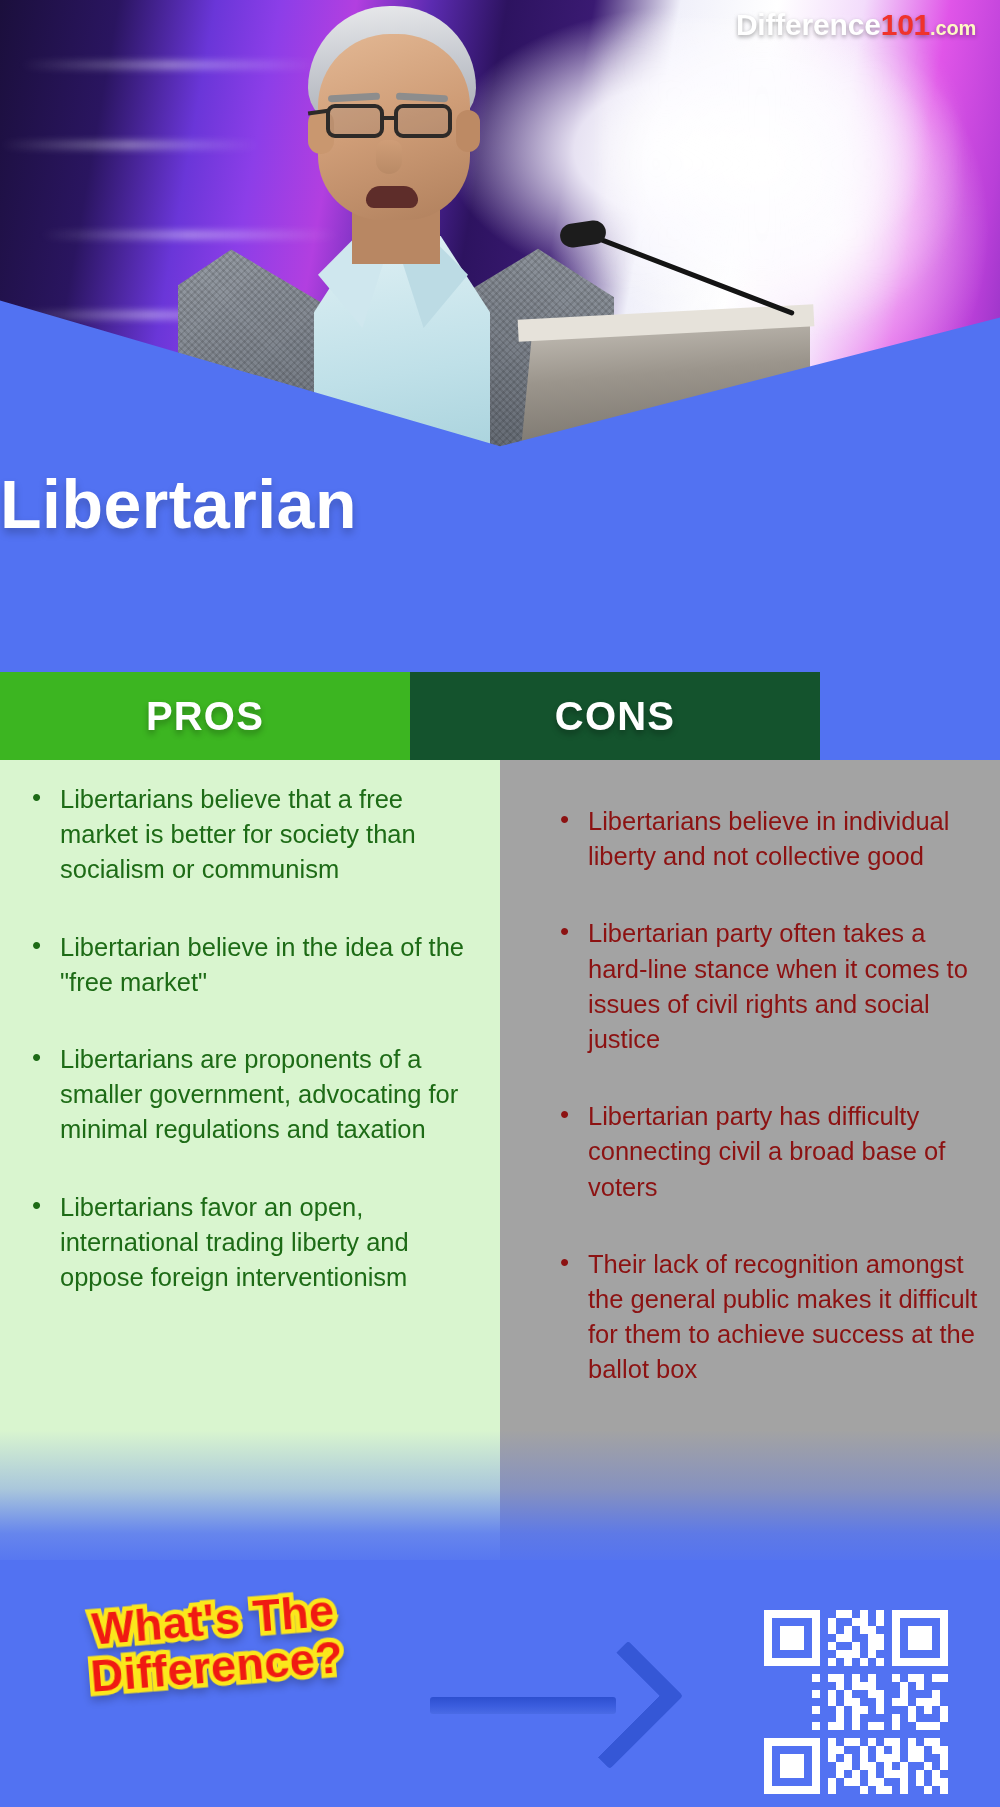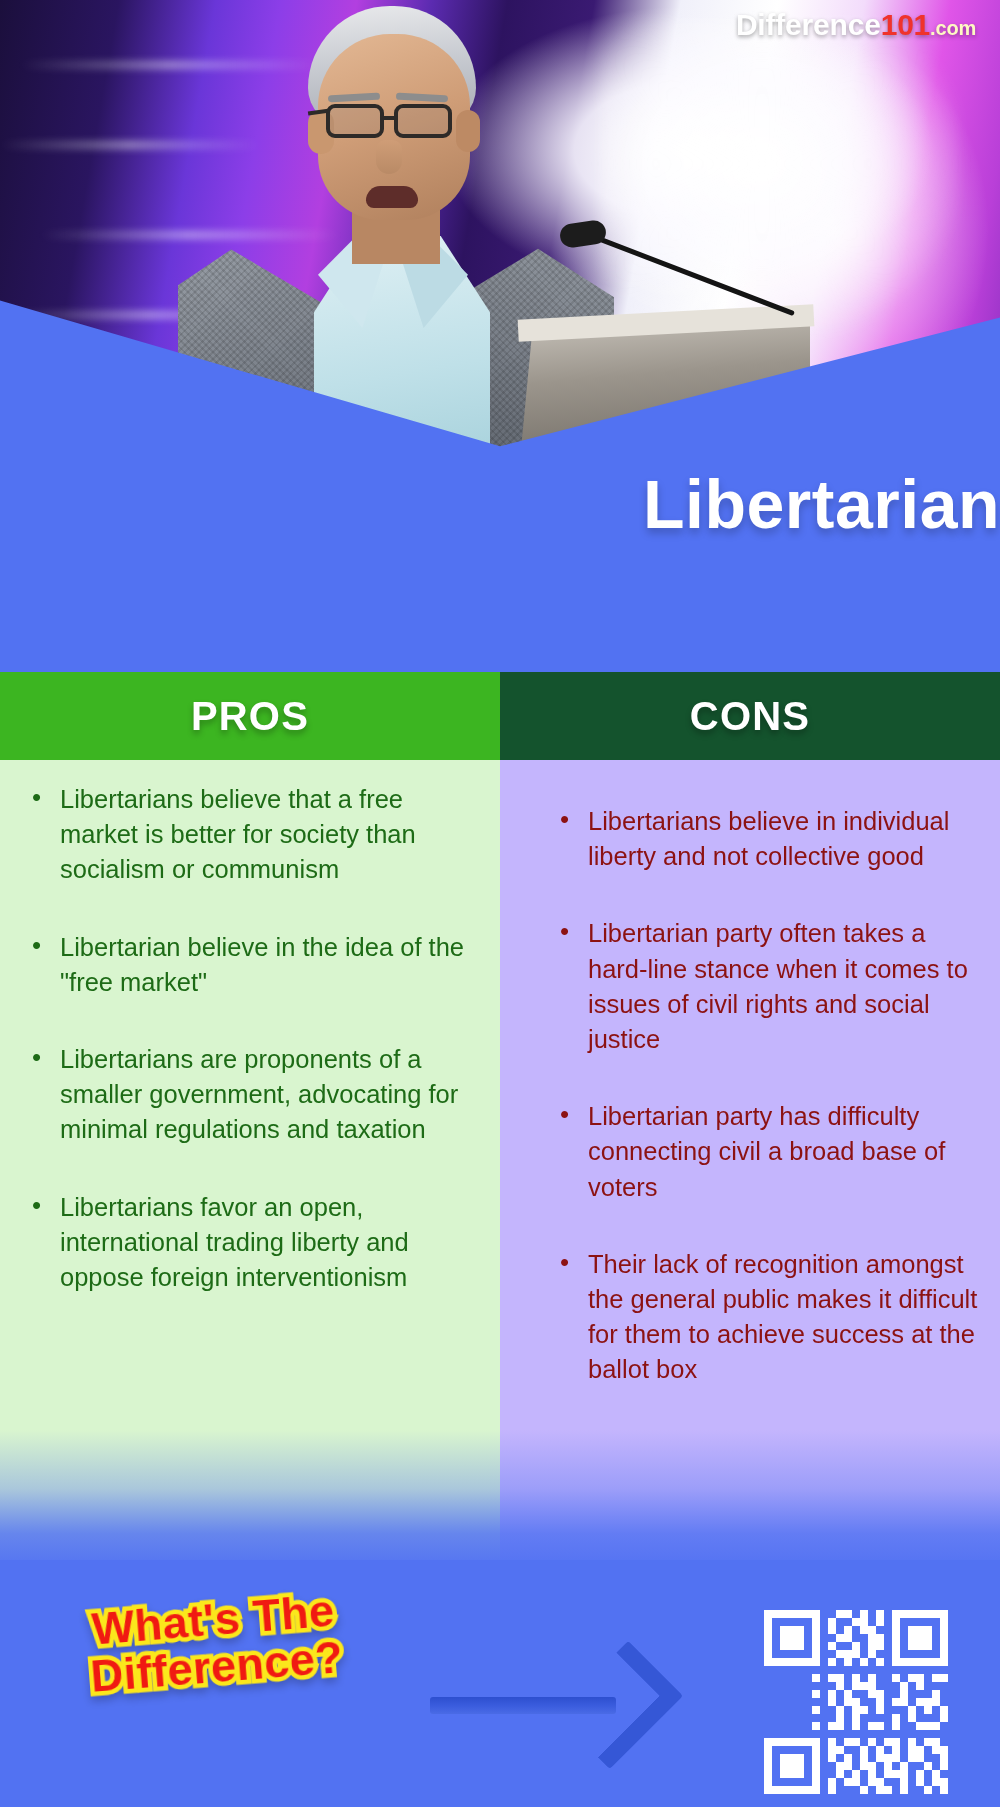--- a/index.html
+++ b/index.html
@@ -117,40 +117,40 @@
     white-space:nowrap;
   }
   .logo .w { color:#ffffff; }
   .logo .r { color:#F0322C; }
   .logo .d { color:#fef9c3; font-size:20px; }
 
   
   .title-band { position:absolute; left:0; top:380px; width:1000px; height:290px; }
   .title {
     position:absolute; left:0; top:85px; width:1000px;
-    text-align:right; color:#ffffff;
+    text-align:left; color:#ffffff;
     font-size:68px; font-weight:bold; letter-spacing:0.5px;
     text-shadow:0 5px 8px rgba(0,0,0,.22);
   }
 
   
-  .hdr { position:absolute; left:0; top:672px; width:1000px; height:88px; display:flex; }
+  .hdr { position:absolute; left:0; top:672px; width:820px; height:88px; display:flex; }
   .hdr-pros, .hdr-cons { flex:1; display:flex; align-items:center; justify-content:center; }
   .hdr-pros { background:#3CB521; }
   .hdr-cons { background:#14532d; }
   .hdr-pros span, .hdr-cons span {
     color:#fff; font-size:40px; font-weight:bold; letter-spacing:1.2px;
     text-shadow:0 4px 6px rgba(0,0,0,.28);
   }
 
   
   .cols { position:absolute; left:0; top:760px; width:1000px; height:800px; display:flex; }
   .col { flex:1; position:relative; }
   .col-pros { background:#D9F5CF; }
-  .col-cons { background:#c4b5fd; }
+  .col-cons { background:#a3a3a3; }
   .col ul { list-style:none; }
   .col li {
     position:relative; padding-left:36px;
     font-size:25.5px; line-height:1.38;
   }
   .col li::before {
     content:"\2022"; position:absolute; left:8px; top:-2px; font-size:26px;
   }
   .col-pros ul { margin:22px 26px 0 24px; color:#1D6B16; }
   .col-pros li { margin-bottom:42px; }

